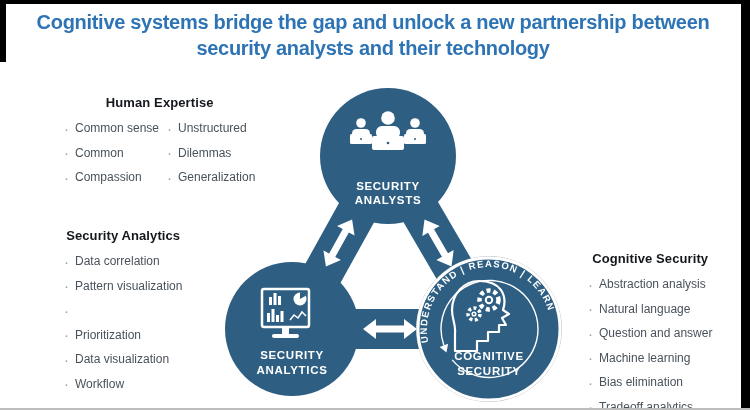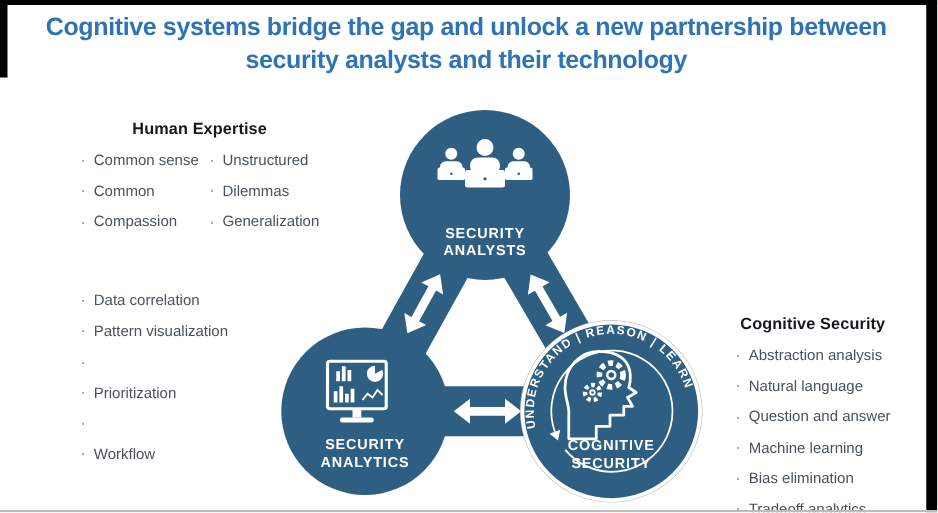--- a/index.html
+++ b/index.html
@@ -80,37 +80,39 @@
           </div>
         <div class="li">
             <span class="b">·</span>
             <span>Generalization</span>
           </div>
       </div>
     </div>
   </div>
 
   <div class="list sa">
+    <h3>Security Analytics</h3>
     <div class="li">
         <span class="b">·</span>
         <span>Data correlation</span>
       </div>
     <div class="li">
         <span class="b">·</span>
         <span>Pattern visualization</span>
       </div>
     <div class="li">
         <span class="b">·</span>
       </div>
     <div class="li">
         <span class="b">·</span>
         <span>Prioritization</span>
       </div>
     <div class="li">
         <span class="b">·</span>
+        <span>Data visualization</span>
       </div>
     <div class="li">
         <span class="b">·</span>
         <span>Workflow</span>
       </div>
   </div>
 
   <div class="list cs">
     <h3>Cognitive Security</h3>
     <div class="li">

